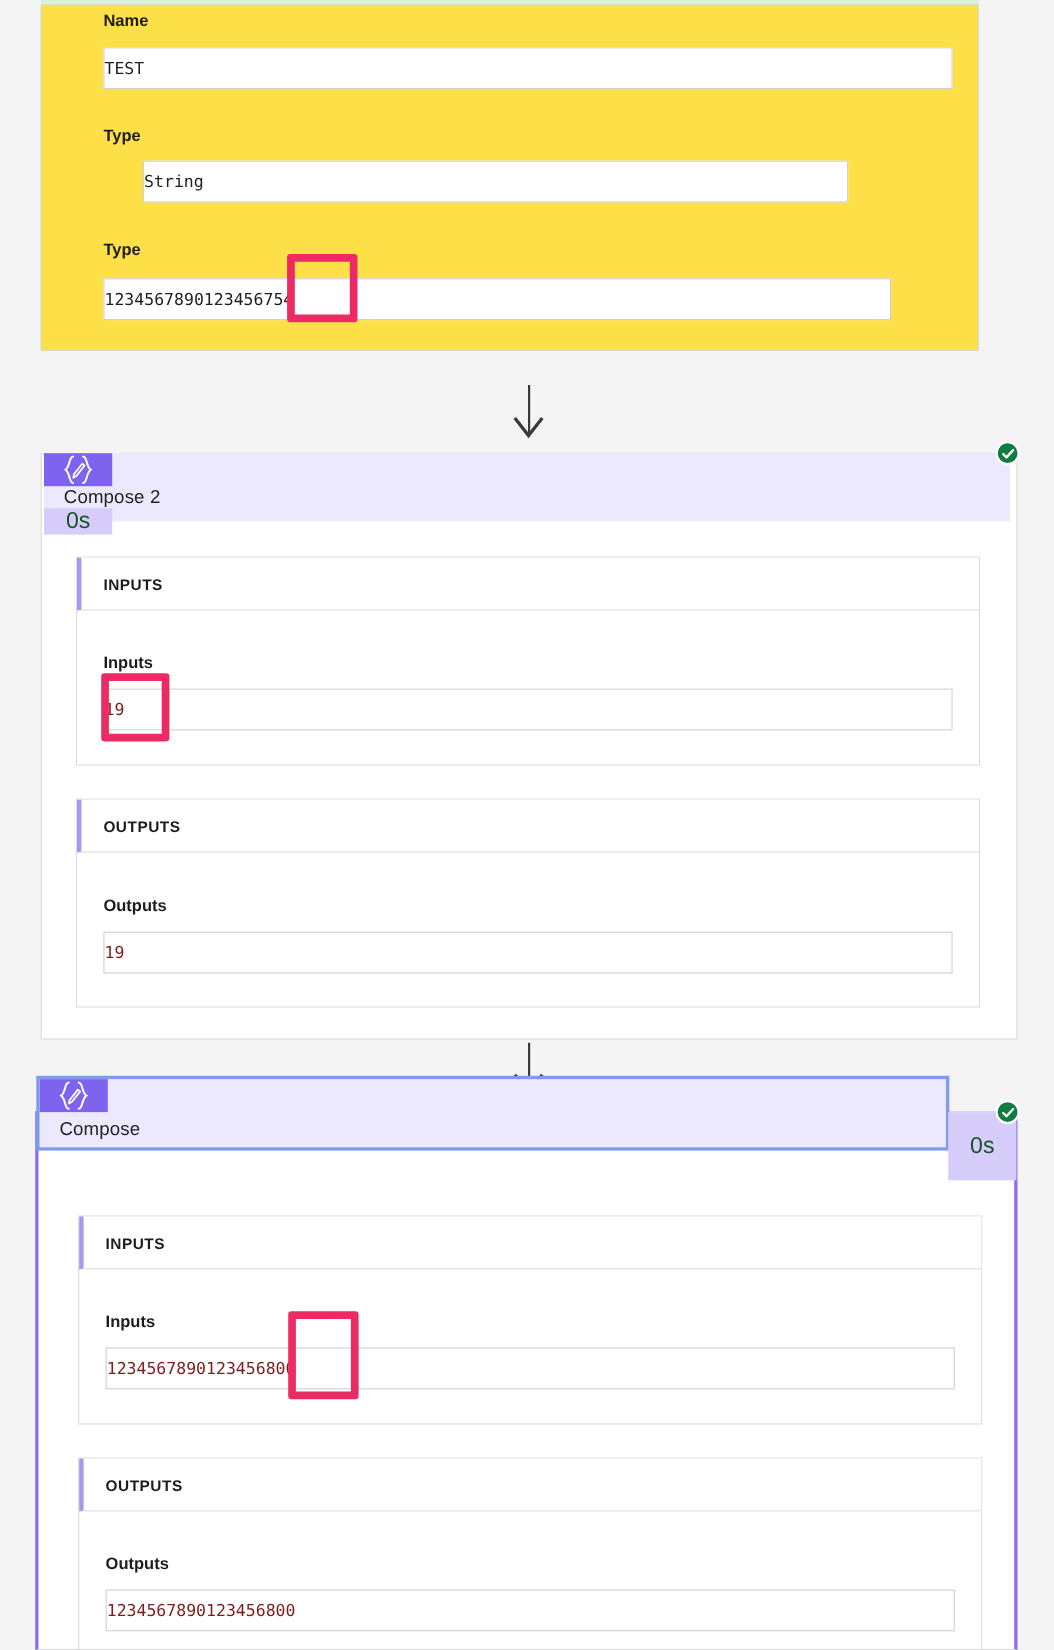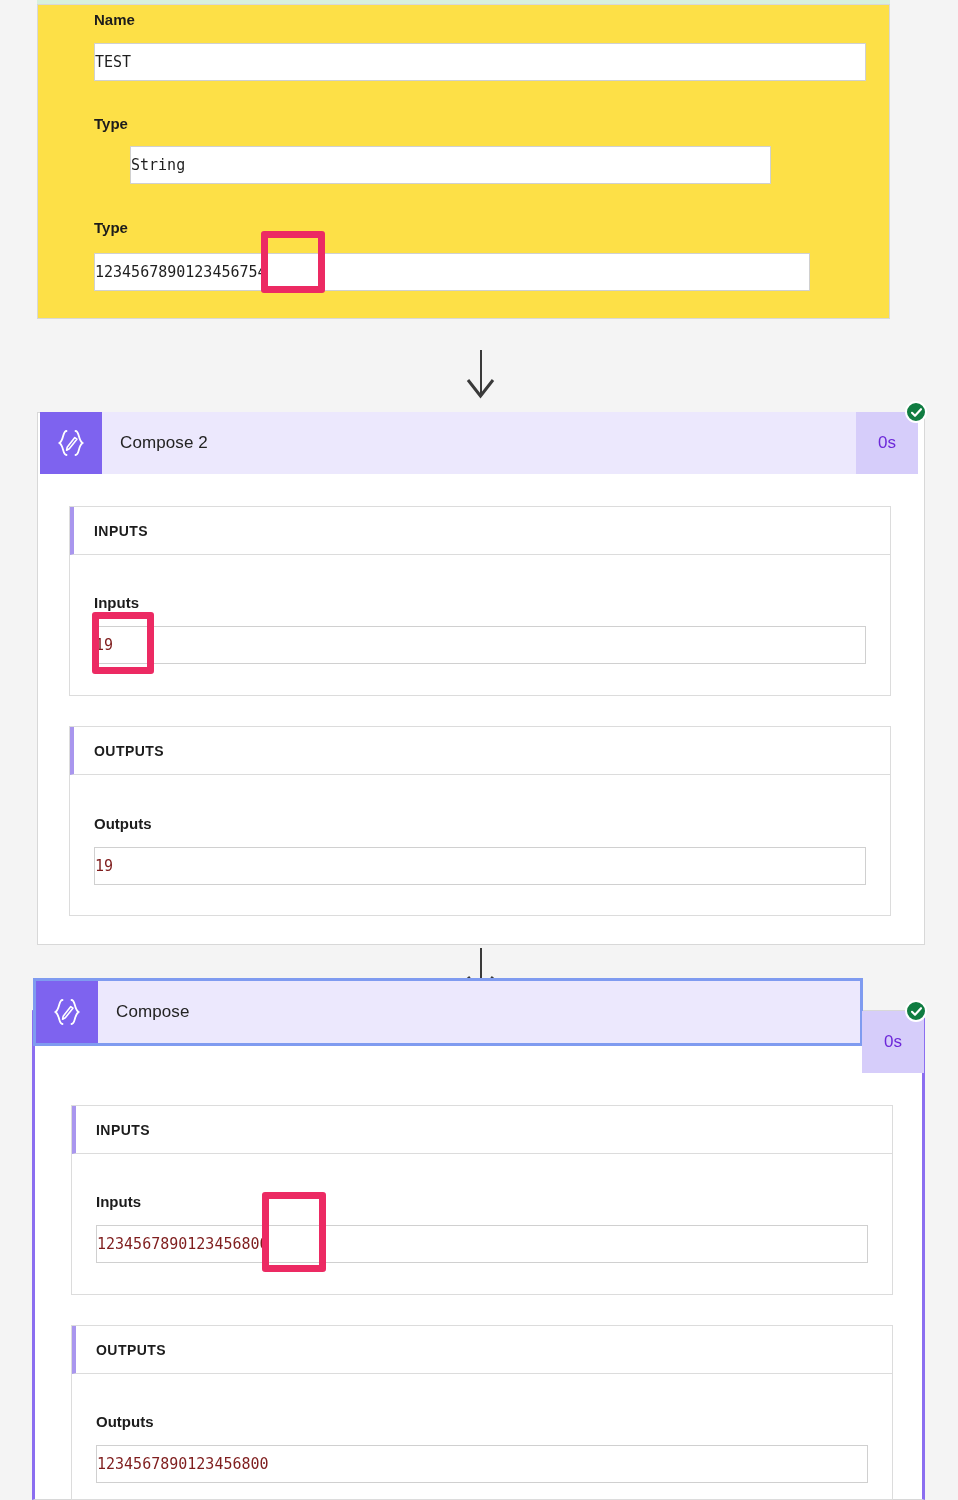--- a/index.html
+++ b/index.html
@@ -34,20 +34,21 @@
     border-right: 3px solid #8b6ef0;
   }
 
   
   .act-header {
     position: absolute;
     display: flex;
     align-items: stretch;
     height: 62px;
     background: #ece8fd;
+    flex-direction: column;
   }
 
   .act-header.selected-ring {
     outline: 3px solid #7f9bf0;
     outline-offset: 0px;
   }
 
   .act-icon {
     width: 62px;
     min-width: 62px;
@@ -69,22 +70,22 @@
     letter-spacing: .1px;
   }
 
   .act-duration {
     width: 62px;
     min-width: 62px;
     background: #d6cdfa;
     display: flex;
     align-items: center;
     justify-content: center;
-    font-size: 17px;
-    color: #6d28d9;
+    font-size: 21px;
+    color: #14532d;
   }
 
   .status-badge {
     position: absolute;
     width: 22px;
     height: 22px;
     border-radius: 50%;
     background: #107c41;
     display: flex;
     align-items: center;

